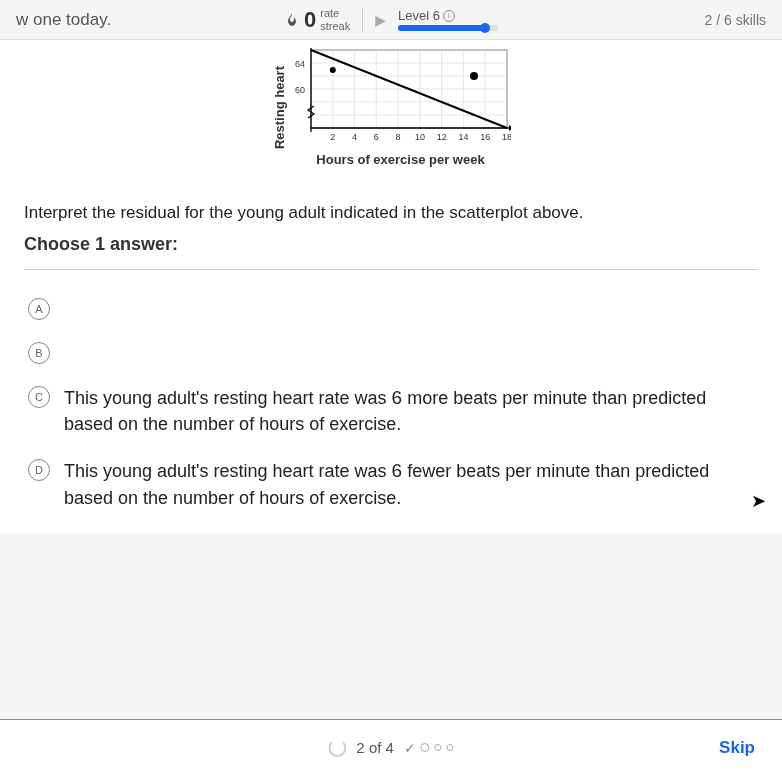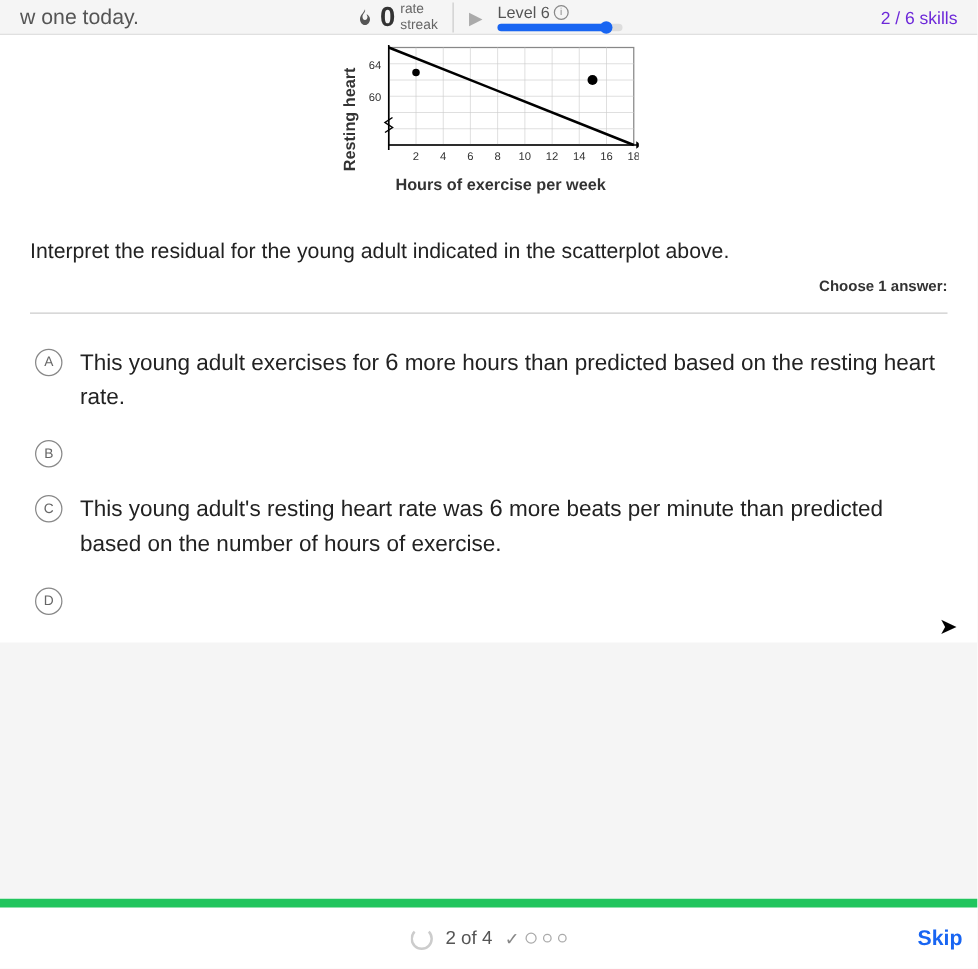--- a/index.html
+++ b/index.html
@@ -10,21 +10,21 @@
       height: 775px;
       overflow: hidden;
       position: relative;
     }
     .header {
       display: flex;
       align-items: center;
       padding: 4px 16px;
       background: #f5f5f5;
       border-bottom: 1px solid #e0e0e0;
-      height: 28px;
+      height: 40px;
       position: relative;
     }
     .header-left {
       color: #555;
       font-size: 17px;
       font-weight: 500;
     }
     .header-center {
       position: absolute;
       left: 50%;
@@ -82,21 +82,21 @@
     }
     .level-fill {
       height: 100%; background: #1865f2; border-radius: 3px; width: 90%;
     }
     .level-dot {
       position: absolute; right: 8px; top: -2px; width: 10px; height: 10px;
       background: #1865f2; border-radius: 50%;
     }
     .header-right {
       margin-left: auto;
-      color: #6d28d9;
+      color: #737373;
       font-size: 14px;
     }
     .main {
       background: #fff;
       padding: 0 24px 12px 24px;
     }
     .chart-area {
       display: flex;
       justify-content: center;
       padding: 8px 0 16px 0;
@@ -121,25 +121,24 @@
       color: #333;
       margin-top: 4px;
     }
     .question {
       font-size: 17px;
       color: #222;
       line-height: 1.45;
       margin: 18px 0 8px 0;
     }
     .choose {
-      font-size: 12px;
+      font-size: 18px;
       font-weight: 600;
       color: #333;
       margin-bottom: 14px;
-      text-align: right;
     }
     .answers {
       border-top: 1px solid #ccc;
       padding-top: 16px;
     }
     .answer {
       display: flex;
       align-items: flex-start;
       gap: 14px;
       padding: 10px 4px;
@@ -165,24 +164,24 @@
       line-height: 1.45;
     }
     .num6 { font-size: 19px; }
     .footer {
       position: absolute;
       bottom: 0;
       left: 0;
       right: 0;
       height: 56px;
       background: #fff;
-      border-top: 7px solid #22c55e;
-      display: flex;
-      align-items: center;
-      padding: 0 12px;
+      border-top: 1px solid #22c55e;
+      display: flex;
+      align-items: center;
+      padding: 0 27px;
     }
     .footer-center {
       position: absolute;
       left: 50%;
       transform: translateX(-50%);
       display: flex;
       align-items: center;
       gap: 10px;
       color: #555;
       font-size: 15px;
@@ -297,31 +296,31 @@
       </div>
     </div>
   </div>
 
   <div class="question">Interpret the residual for the young adult indicated in the scatterplot above.</div>
   <div class="choose">Choose 1 answer:</div>
 
   <div class="answers">
     <div class="answer">
       <div class="answer-radio">A</div>
-      <div class="answer-text"><span>This young adult exercises for </span><span class="num6">6</span><span> more hours than predicted based on the resting heart rate.</span></div>
     </div>
     <div class="answer">
       <div class="answer-radio">B</div>
     </div>
     <div class="answer">
       <div class="answer-radio">C</div>
       <div class="answer-text"><span>This young adult's resting heart rate was </span><span class="num6">6</span><span> more beats per minute than predicted based on the number of hours of exercise.</span></div>
     </div>
     <div class="answer">
       <div class="answer-radio">D</div>
+      <div class="answer-text"><span>This young adult's resting heart rate was </span><span class="num6">6</span><span> fewer beats per minute than predicted based on the number of hours of exercise.</span></div>
     </div>
   </div>
 </div>
 
 <div class="cursor-arrow">➤</div>
 
 <div class="footer">
   <div class="footer-center">
     <div class="spinner"></div>
     <span>2 of 4</span>

